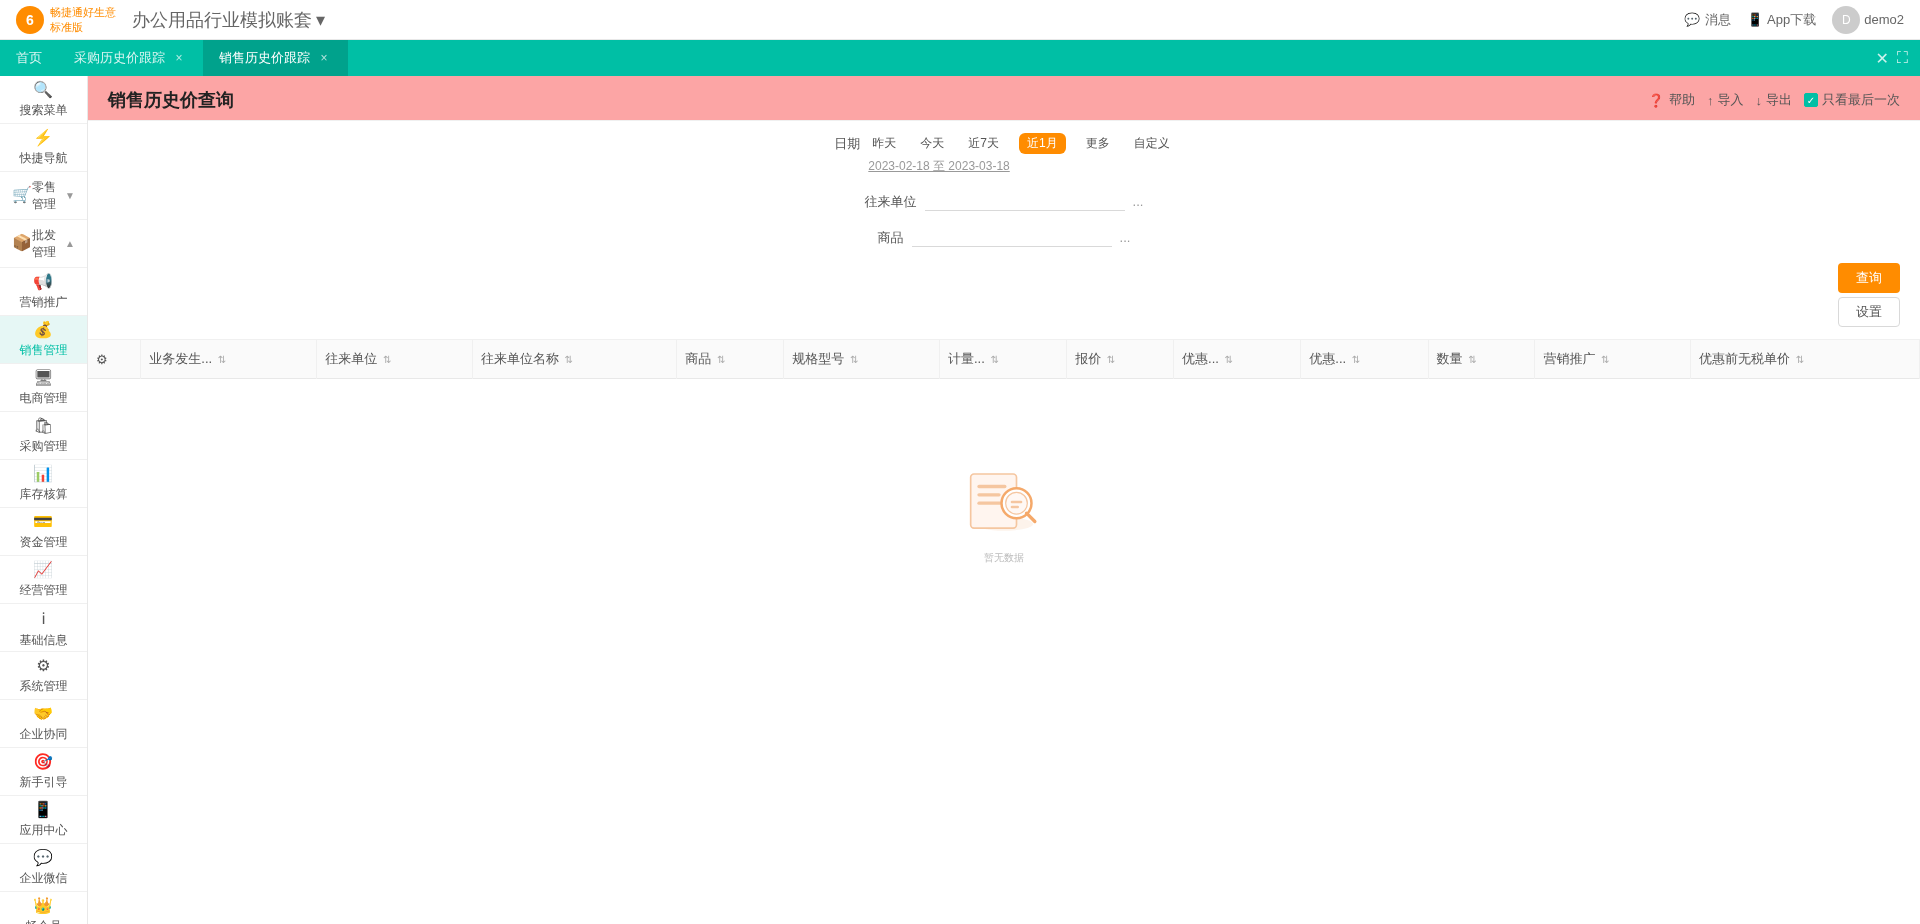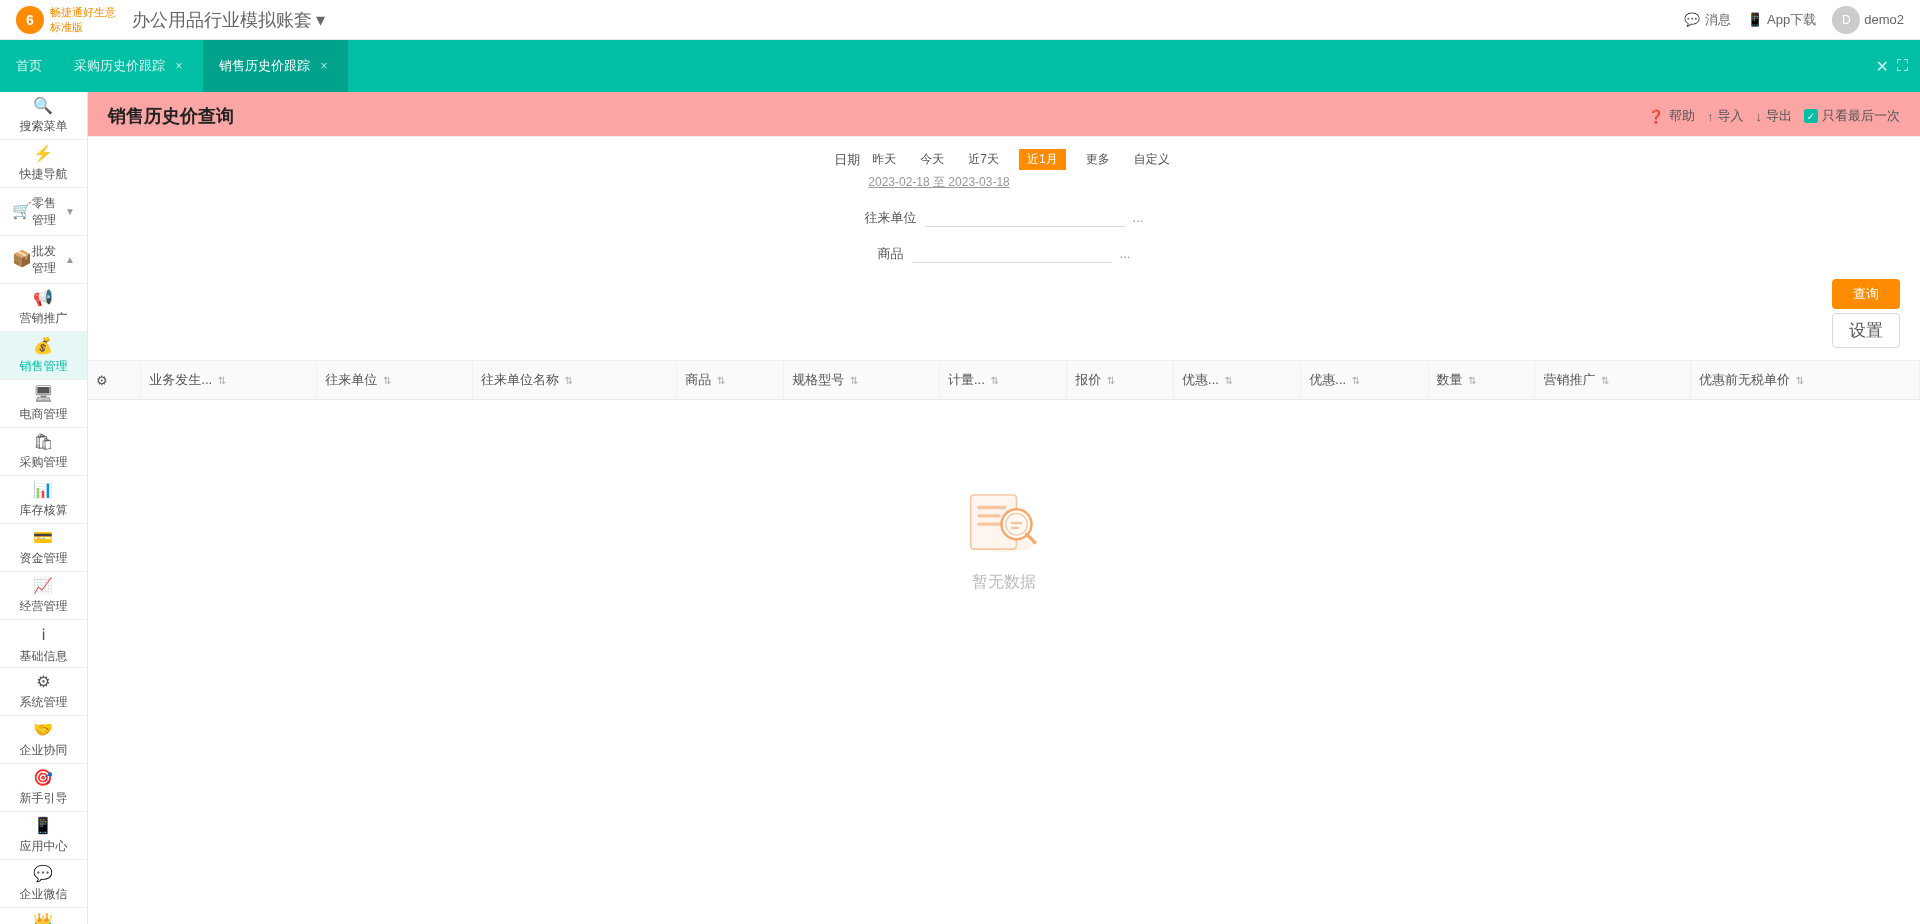--- a/index.html
+++ b/index.html
@@ -76,21 +76,21 @@
       display: flex;
       align-items: center;
       justify-content: center;
       color: white;
       font-size: 12px;
     }
 
     
     .tab-bar {
       background: #00bfa5;
-      height: 52px;
+      height: 36px;
       display: flex;
       align-items: stretch;
       flex-shrink: 0;
     }
     .tab-item {
       display: flex;
       align-items: center;
       padding: 0 16px;
       gap: 6px;
       cursor: pointer;
@@ -256,21 +256,21 @@
     .date-btn {
       font-size: 12px;
       color: #555;
       cursor: pointer;
       padding: 2px 4px;
       border-radius: 3px;
     }
     .date-btn.active {
       background: #ff8c00;
       color: #fff;
-      border-radius: 0;
+      border-radius: 6px;
       padding: 2px 8px;
     }
     .date-range {
       font-size: 12px;
       color: #999;
       text-decoration: underline;
     }
     .filter-input-group {
       display: flex;
       align-items: center;
@@ -298,21 +298,21 @@
       font-size: 13px;
       cursor: pointer;
       white-space: nowrap;
     }
     .settings-btn {
       background: #fff;
       color: #555;
       border: 1px solid #d9d9d9;
       border-radius: 4px;
       padding: 5px 16px;
-      font-size: 17px;
+      font-size: 13px;
       cursor: pointer;
     }
 
     
     .table-container {
       flex: 1;
       overflow: auto;
       background: #fff;
     }
     table {
@@ -345,21 +345,21 @@
       justify-content: center;
       padding: 80px 0;
       color: #ccc;
     }
     .empty-state .empty-icon {
       width: 100px;
       height: 80px;
       margin-bottom: 12px;
     }
     .empty-state .empty-text {
-      font-size: 16px;
+      font-size: 10px;
       color: #bbb;
     }
 
     
     ::-webkit-scrollbar { width: 6px; height: 6px; }
     ::-webkit-scrollbar-track { background: #f1f1f1; }
     ::-webkit-scrollbar-thumb { background: #ccc; border-radius: 3px; }
   </style>
 </head>
 <body>

